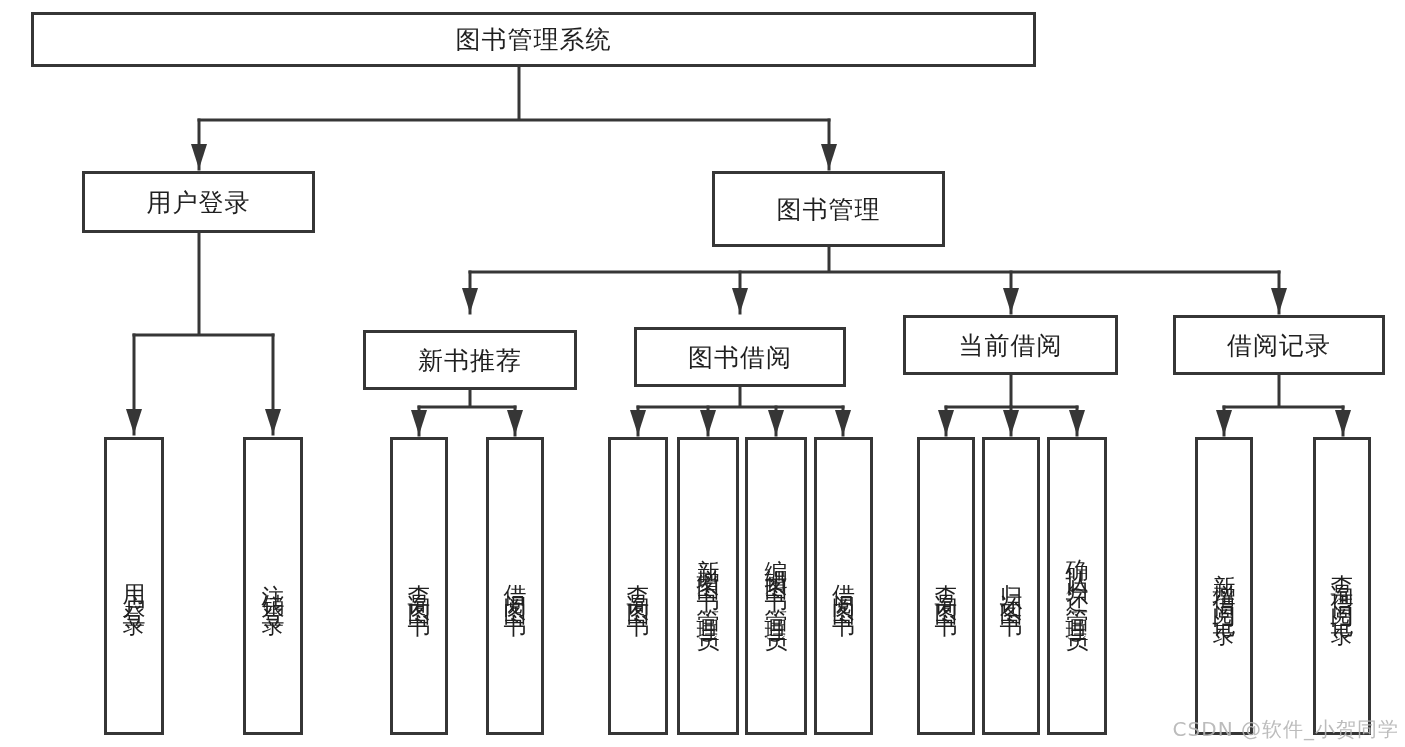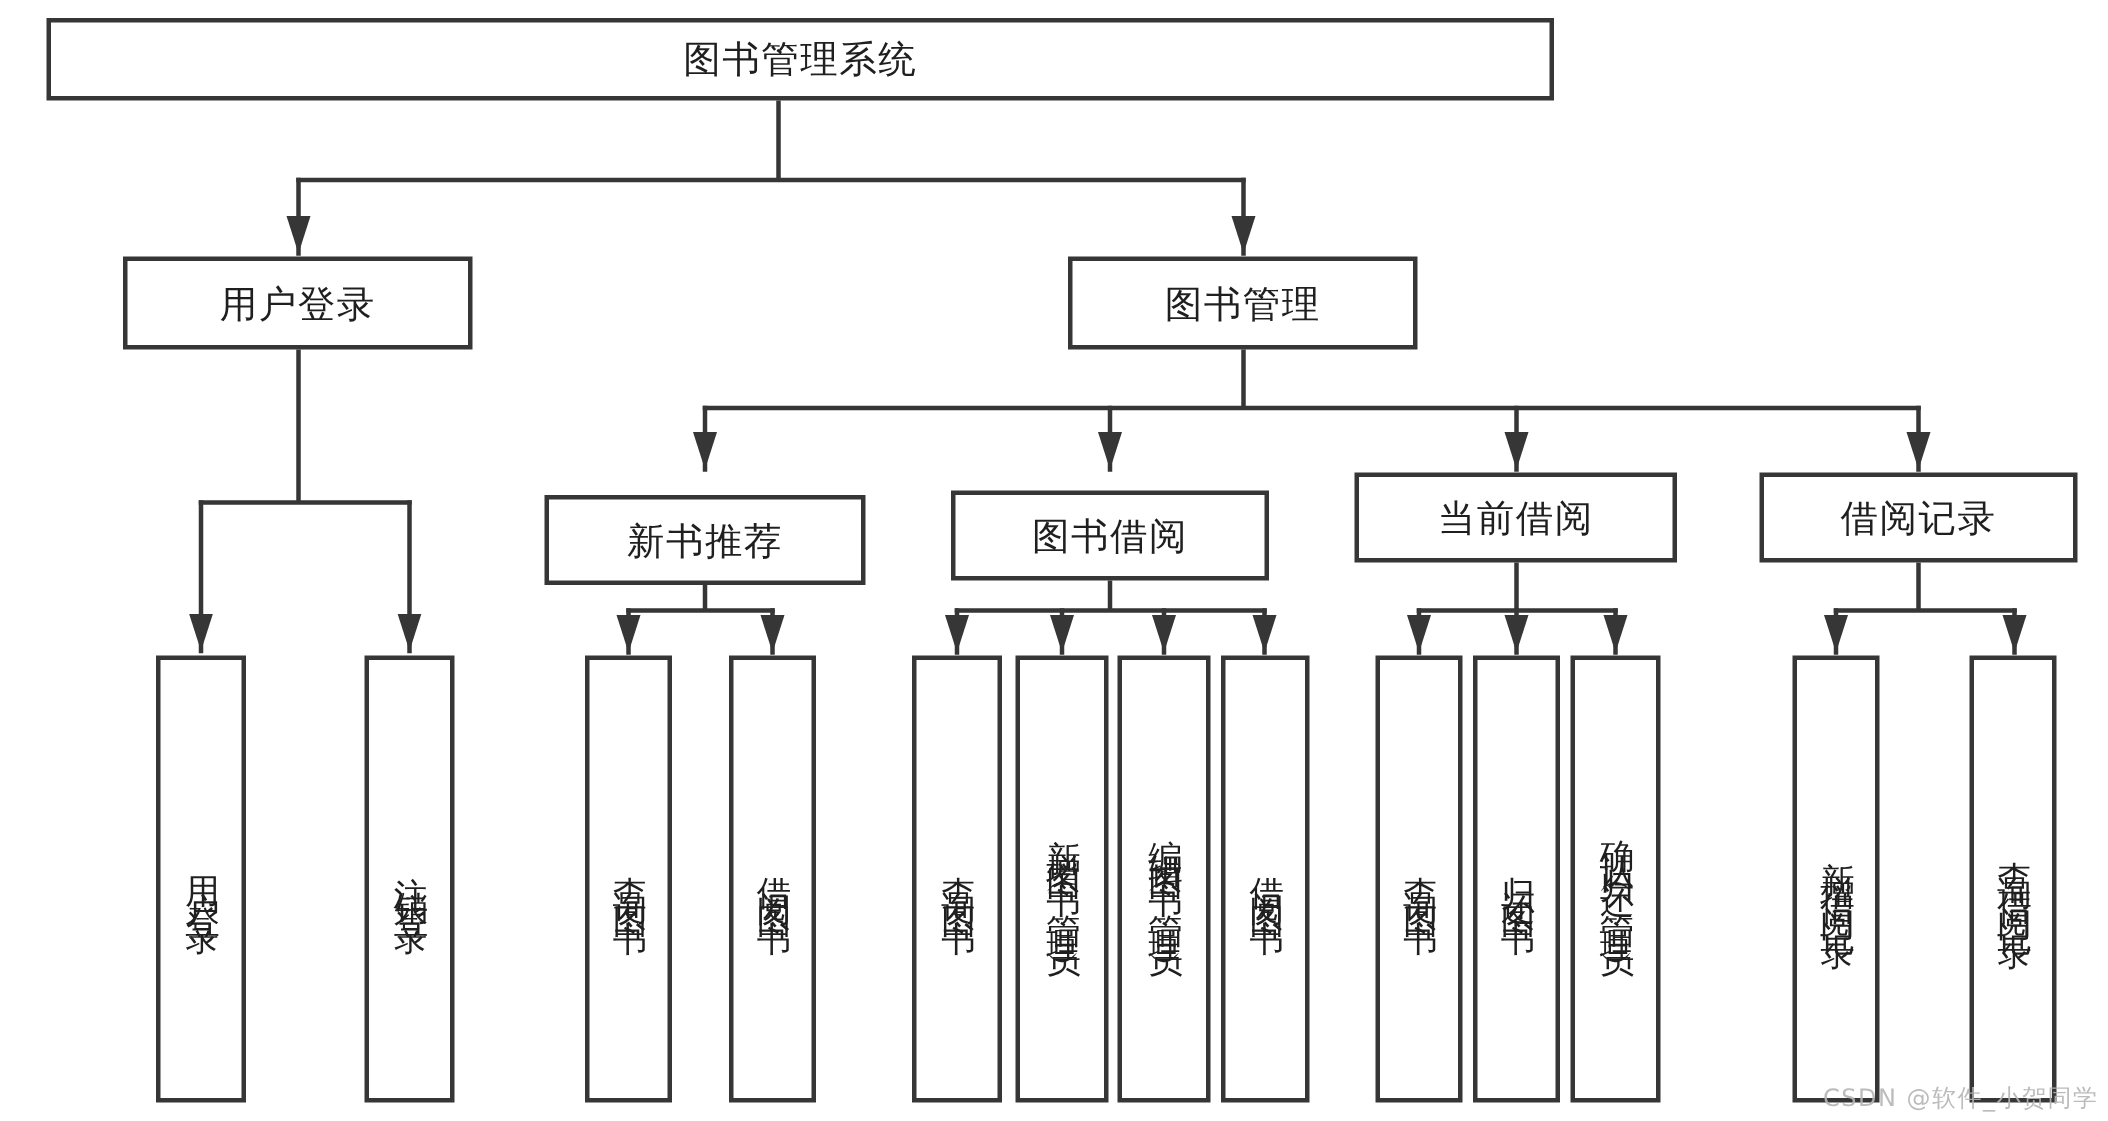--- a/index.html
+++ b/index.html
@@ -35,21 +35,21 @@
     writing-mode: vertical-rl;
     text-orientation: mixed;
     font-size: 23px;
     letter-spacing: 10px;
     line-height: 1;
   }
   .watermark {
     position: absolute;
     right: 6px;
     bottom: 4px;
-    font-size: 16px;
+    font-size: 20px;
     color: #b5b5b5;
     letter-spacing: 1px;
     opacity: 0.9;
     z-index: 5;
     white-space: nowrap;
   }
 </style>
 </head>
 <body>
 
@@ -108,21 +108,21 @@
         <path d="M1279,375 V407 M1224,407 H1343"></path>
         <line x1="1224" y1="407" x2="1224" y2="435" marker-end="url(#arrow)"></line>
         <line x1="1343" y1="407" x2="1343" y2="435" marker-end="url(#arrow)"></line>
       </g>
     </g>
   </svg>
 
   <div class="box h" style="left:15px; top:12px; width:1005px; height:55px;margin-left:16px;">图书管理系统</div>
 
   <div class="box h" style="left:82px; top:171px; width:233px; height:62px;">用户登录</div>
-  <div class="box h" style="left:712px; top:171px; width:233px; height:62px;">图书管理</div>
+  <div class="box h" style="left:712px; top:171px; width:233px; height:76px;">图书管理</div>
 
   <div class="box h" style="left:363px; top:315px; width:214px; height:60px;margin-top:15px;">新书推荐</div>
   <div class="box h" style="left:634px; top:315px; width:212px; height:60px;margin-top:12px;">图书借阅</div>
   <div class="box h" style="left:1173px; top:315px; width:212px; height:60px;">借阅记录</div>
   <div class="box h" style="left:903px; top:315px; width:215px; height:60px;">当前借阅</div>
 
   <div class="box v" style="left:104px; top:437px; width:60px; height:298px;">用户登录</div>
   <div class="box v" style="left:243px; top:437px; width:60px; height:298px;">注销登录</div>
 
   <div class="box v" style="left:390px; top:437px; width:58px; height:298px;">查询图书</div>

